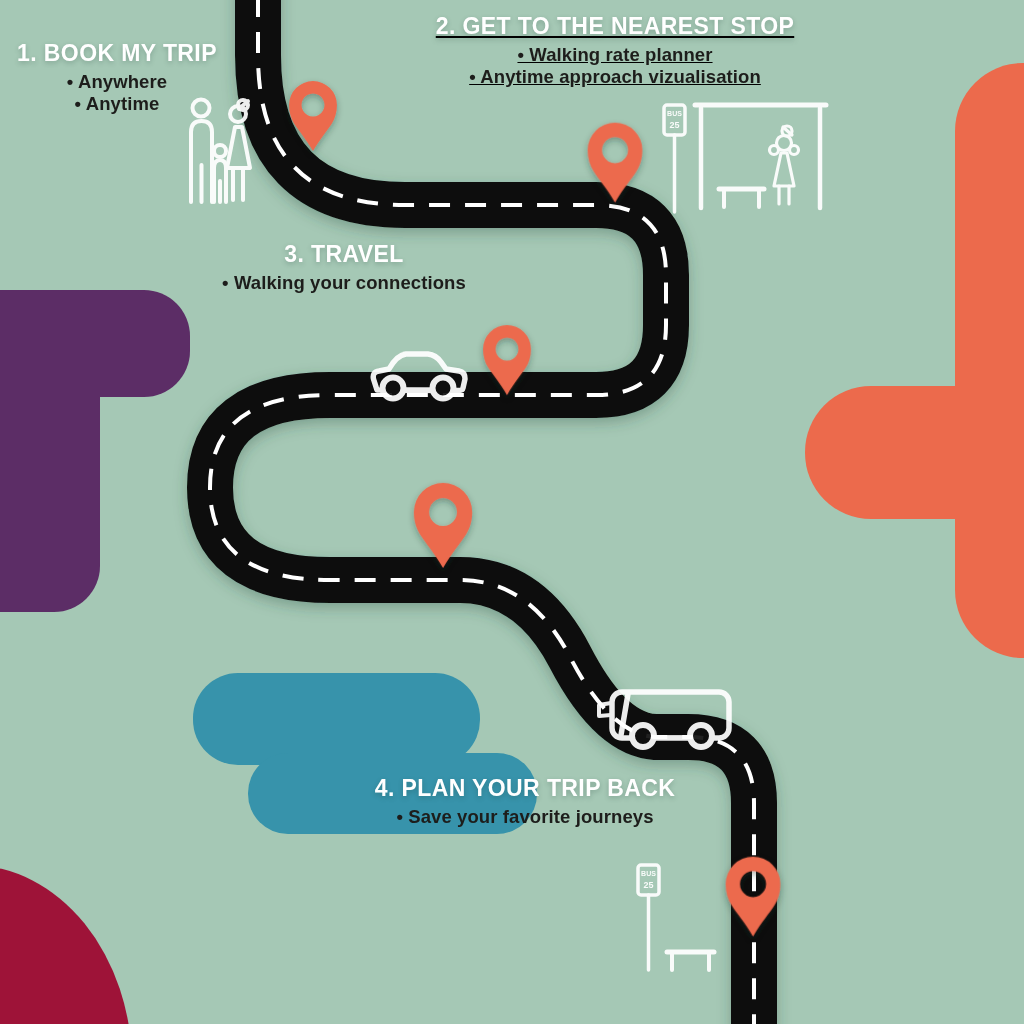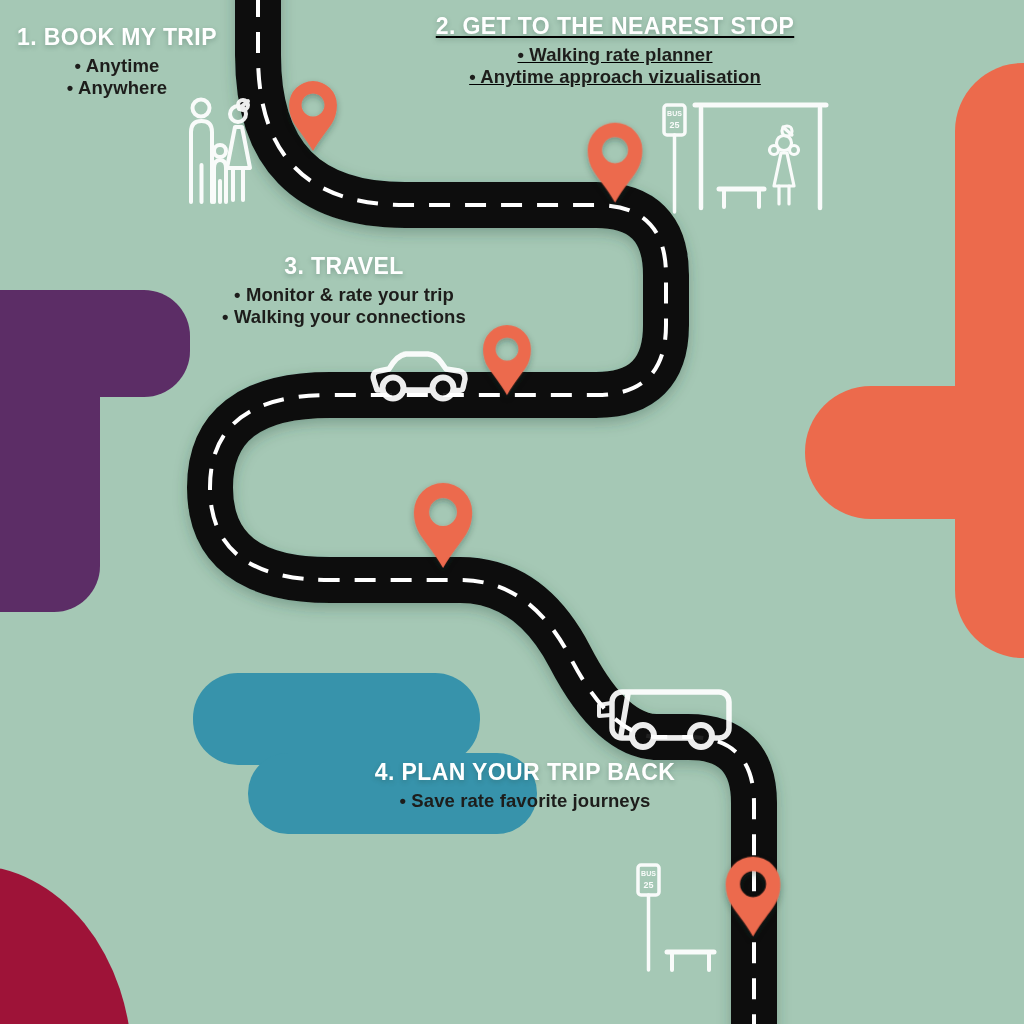--- a/index.html
+++ b/index.html
@@ -130,44 +130,43 @@
 
     <g fill="#ec6a4e" filter="url(#pinShadow)">
       <use href="#pin" transform="translate(313,105) scale(0.92)"></use>
       <use href="#pin" transform="translate(615,150) scale(1.05)"></use>
       <use href="#pin" transform="translate(507,349) scale(0.92)"></use>
       <use href="#pin" transform="translate(443,512) scale(1.12)"></use>
       <use href="#pin" transform="translate(753,884) scale(1.05)"></use>
     </g>
   </svg>
 
-  <div class="step" style="left:8px; top:25px; width:218px;">
+  <div class="step" style="left:8px; top:41px; width:218px;">
     <div class="step-title">1. BOOK MY TRIP</div>
     <div class="bullets">
+      <div class="bullet">• Anywhere</div>
       <div class="bullet">• Anytime</div>
-      <div class="bullet">• Anywhere</div>
     </div>
   </div>
 
   <div class="step" style="left:420px; top:14px; width:390px;text-decoration:underline;">
     <div class="step-title">2. GET TO THE NEAREST STOP</div>
     <div class="bullets">
       <div class="bullet">• Walking rate planner</div>
       <div class="bullet">• Anytime approach vizualisation</div>
     </div>
   </div>
 
-  <div class="step" style="left:203px; top:254px; width:282px;">
+  <div class="step" style="left:203px; top:242px; width:282px;">
     <div class="step-title">3. TRAVEL</div>
     <div class="bullets">
-      <div class="bullet">• Monitor &amp; rate your trip</div>
       <div class="bullet">• Walking your connections</div>
     </div>
   </div>
 
-  <div class="step" style="left:355px; top:760px; width:340px;">
+  <div class="step" style="left:355px; top:776px; width:340px;">
     <div class="step-title">4. PLAN YOUR TRIP BACK</div>
     <div class="bullets">
-      <div class="bullet">• Save rate favorite journeys</div>
+      <div class="bullet">• Save your favorite journeys</div>
     </div>
   </div>
 
 </div>
 
 </body></html>

